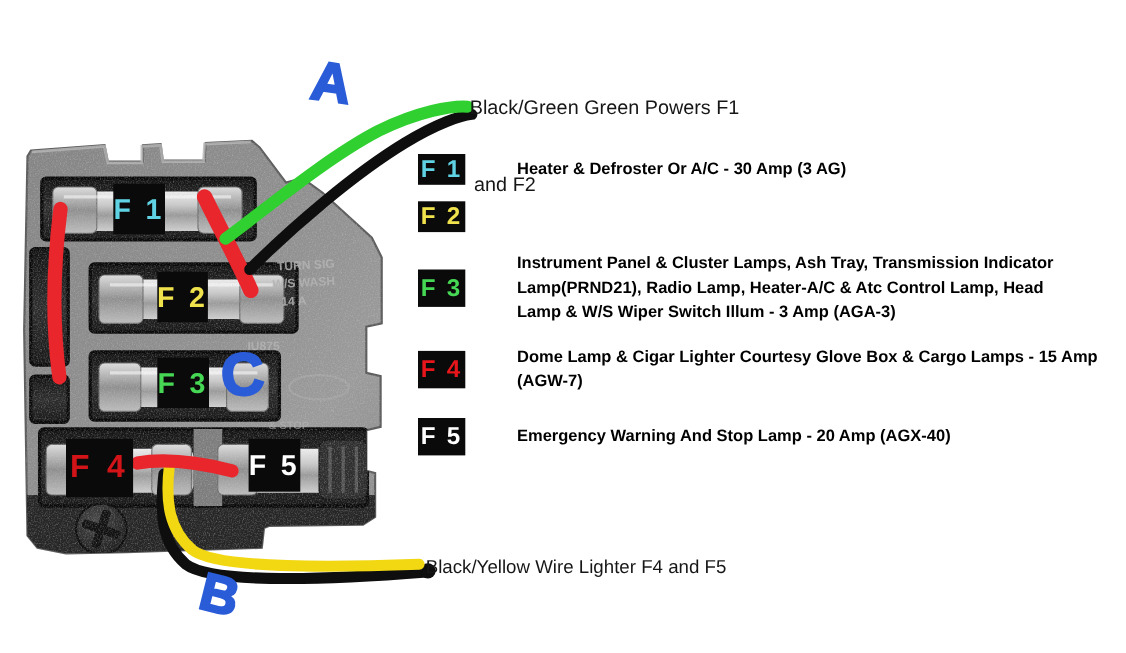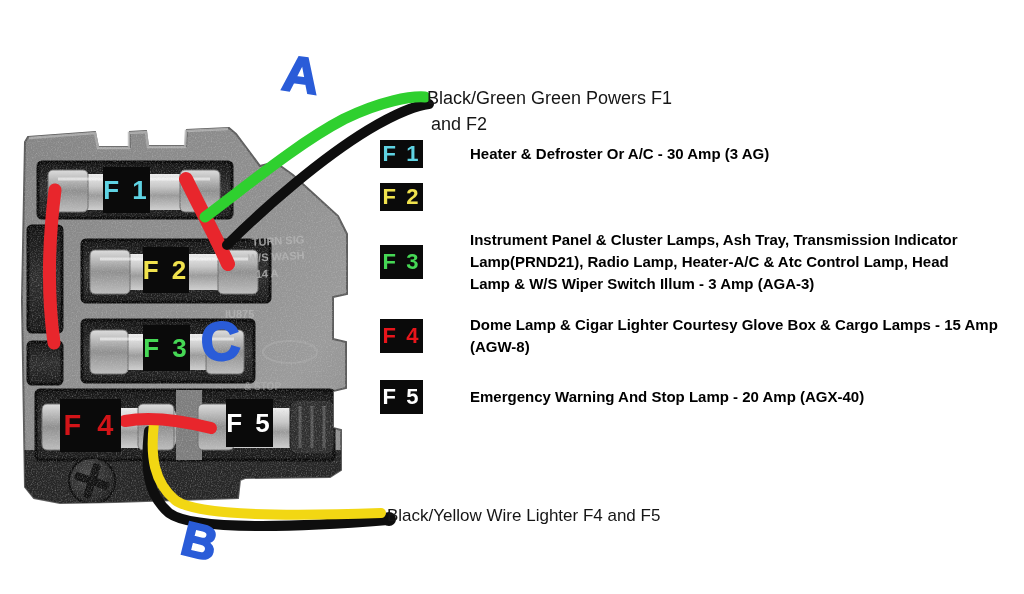--- a/index.html
+++ b/index.html
@@ -170,21 +170,21 @@
   <div class="pbadge" style="left: 143px; top: 325px; width: 47px; height: 46px; font-size: 26px; color: rgb(70, 216, 85);">F 3</div>
   <div class="pbadge" style="left: 60px; top: 399px; width: 61px; height: 53px; font-size: 29px; letter-spacing: 4px; color: rgb(210, 20, 24);">F 4</div>
   <div class="pbadge" style="left: 226px; top: 399px; width: 47px; height: 48px; font-size: 26px; color: rgb(255, 255, 255);">F 5</div>
 
   <span class="marker-letter" style="left: 283px; top: 50px; font-size: 50px; transform: rotate(8deg); color: rgb(42, 92, 216);">A</span>
   <span class="marker-letter" style="left: 201px; top: 314px; font-size: 54px; transform: rotate(-4deg); color: rgb(42, 92, 216);">C</span>
   <span class="marker-letter" style="left: 182px; top: 518px; font-size: 48px; transform: rotate(14deg); color: rgb(42, 92, 216);">B</span>
 
   <div class="wire-text" style="left:427px;top:85px;">
     <div>Black/Green Green Powers F1</div>
-    <div style="padding-left:4px;">and F2</div>
+    <div style="padding-left:4px;margin-top:44px;">and F2</div>
   </div>
 
   <div class="legend-row" style="top:140px;">
     <div class="fbadge s1">
       <span style="color: rgb(95, 211, 227);">F 1</span>
     </div>
     <div class="fdesc">
       <span class="dline">Heater &amp; Defroster Or A/C - 30 Amp (3 AG)</span>
     </div>
   </div>
@@ -205,21 +205,21 @@
       <span class="dline">Lamp &amp; W/S Wiper Switch Illum - 3 Amp (AGA-3)</span>
     </div>
   </div>
 
   <div class="legend-row" style="top:314px;">
     <div class="fbadge s2">
       <span style="color: rgb(232, 21, 27);">F 4</span>
     </div>
     <div class="fdesc">
       <span class="dline">Dome Lamp &amp; Cigar Lighter Courtesy Glove Box &amp; Cargo Lamps - 15 Amp</span>
-      <span class="dline">(AGW-8)</span>
+      <span class="dline">(AGW-7)</span>
     </div>
   </div>
 
   <div class="legend-row" style="top:380px;">
     <div class="fbadge s2">
       <span style="color: rgb(255, 255, 255);">F 5</span>
     </div>
     <div class="fdesc">
       <span class="dline">Emergency Warning And Stop Lamp - 20 Amp (AGX-40)</span>
     </div>

